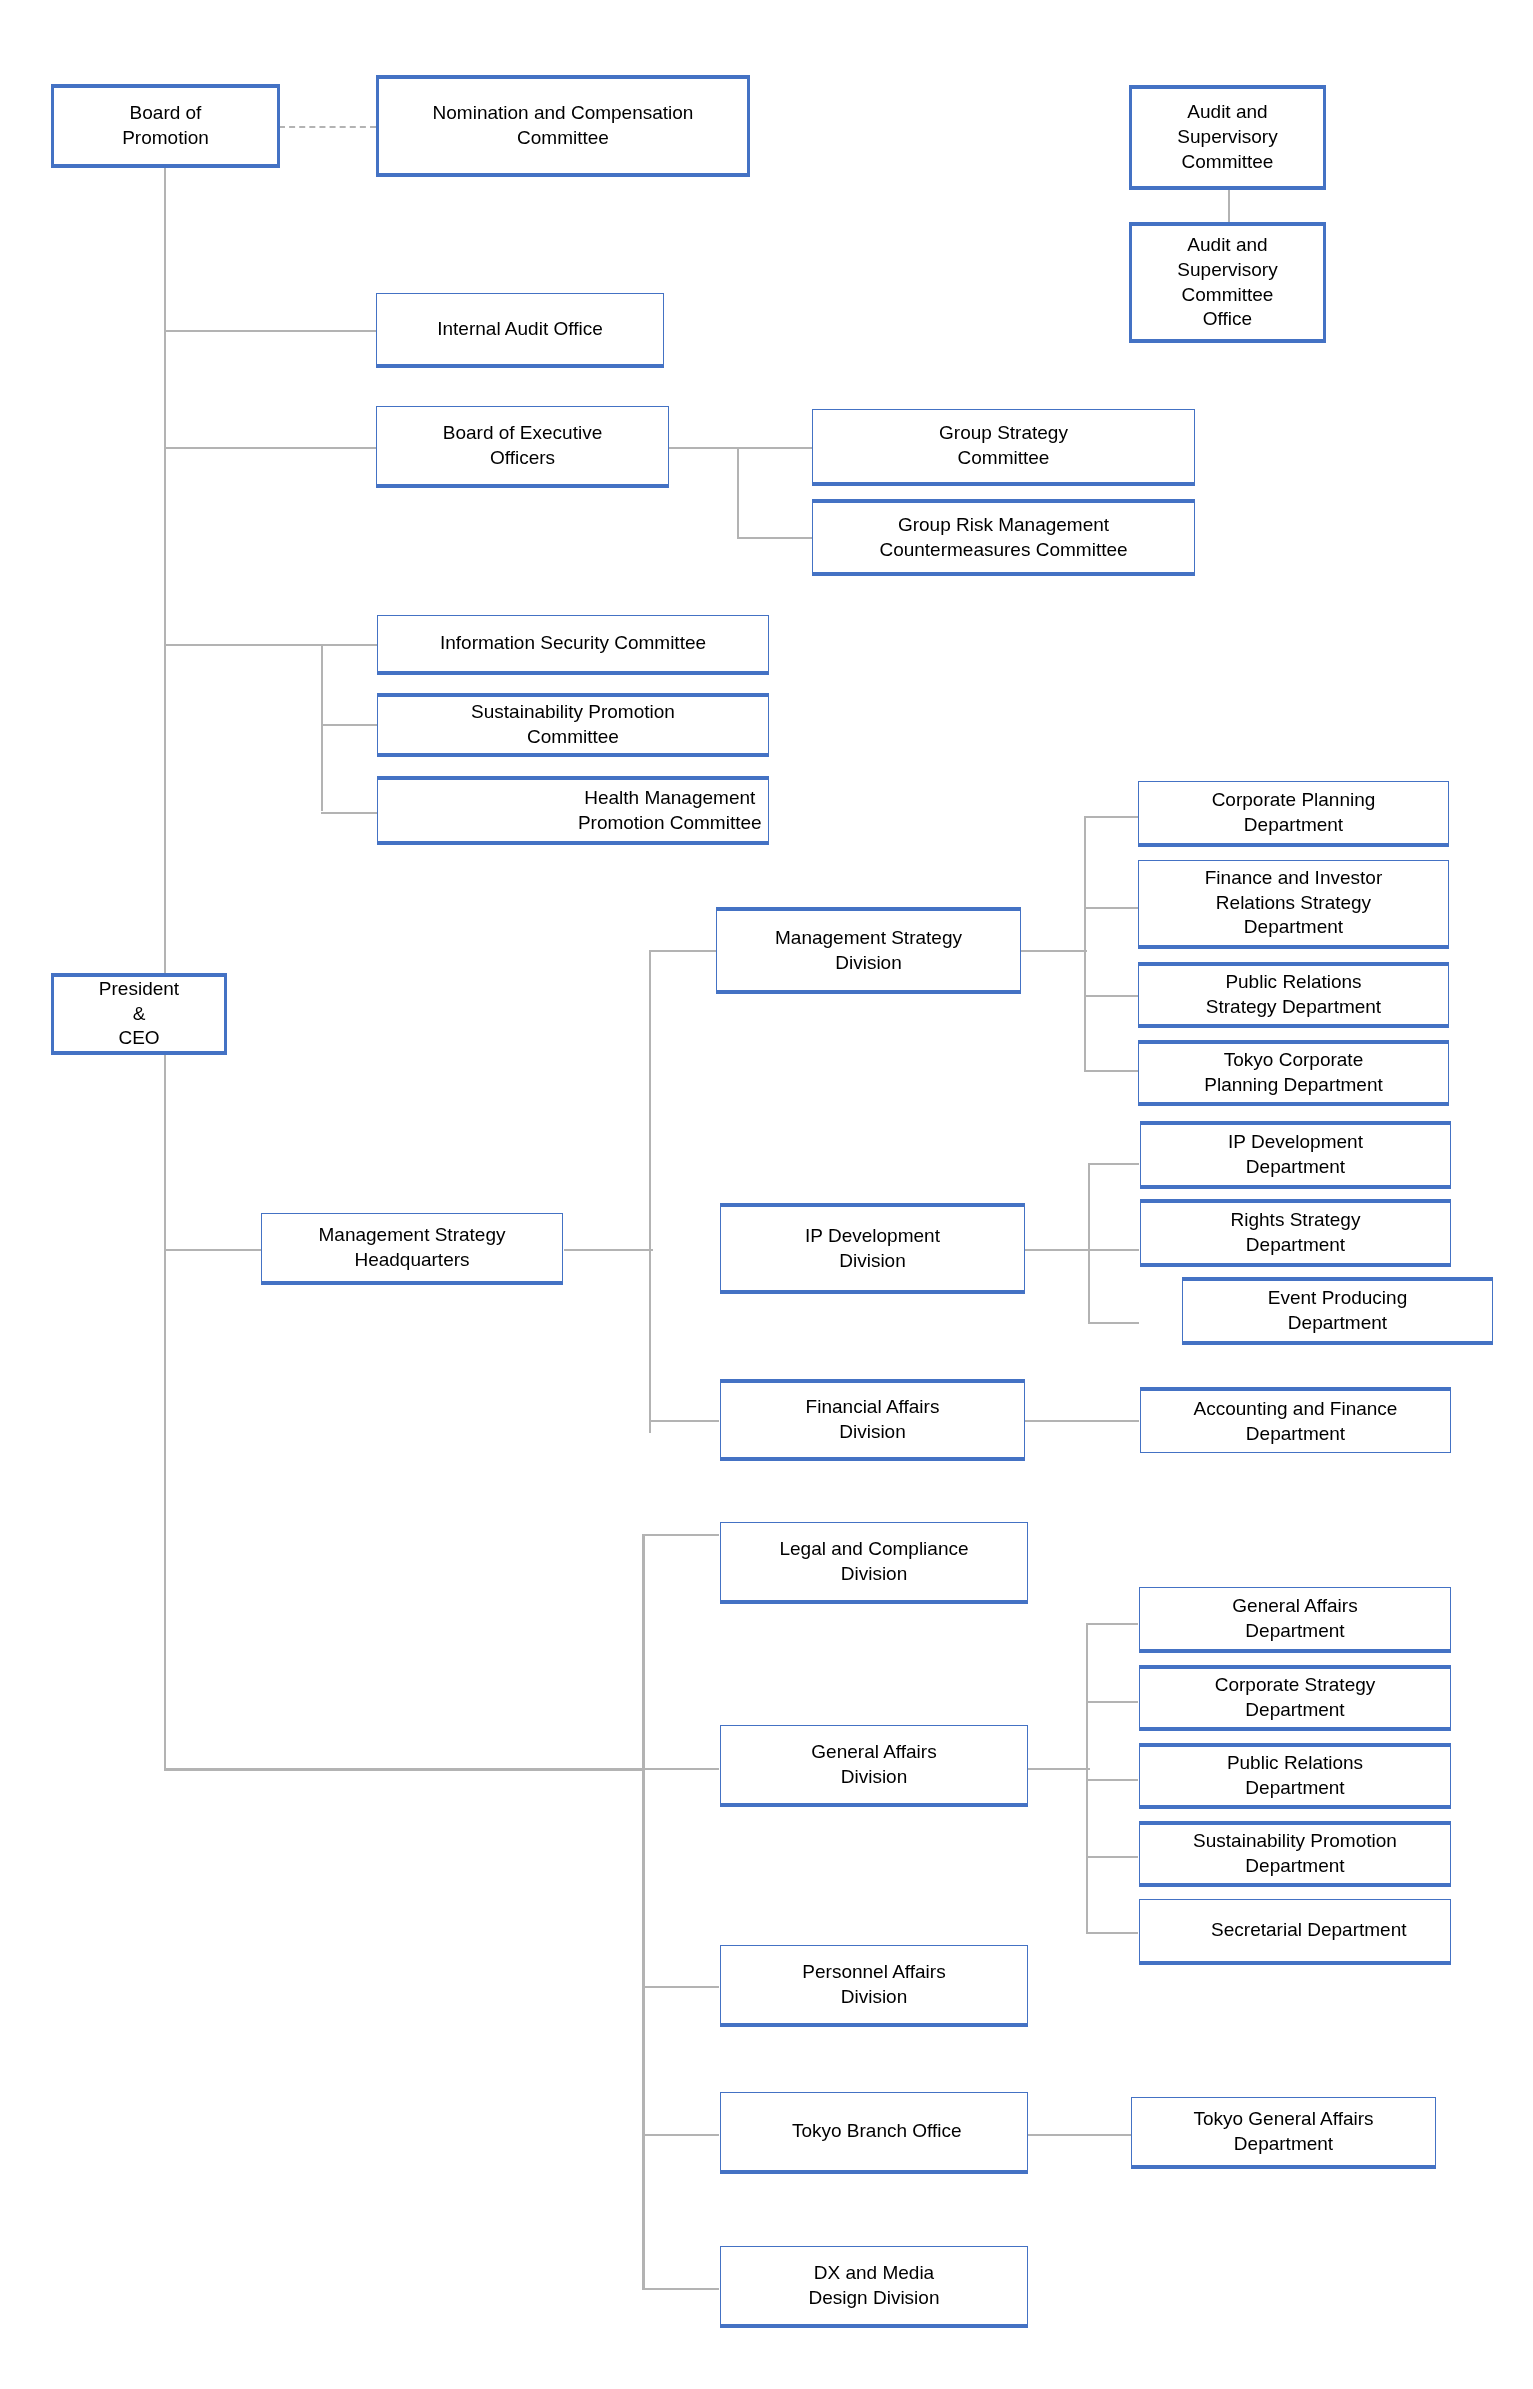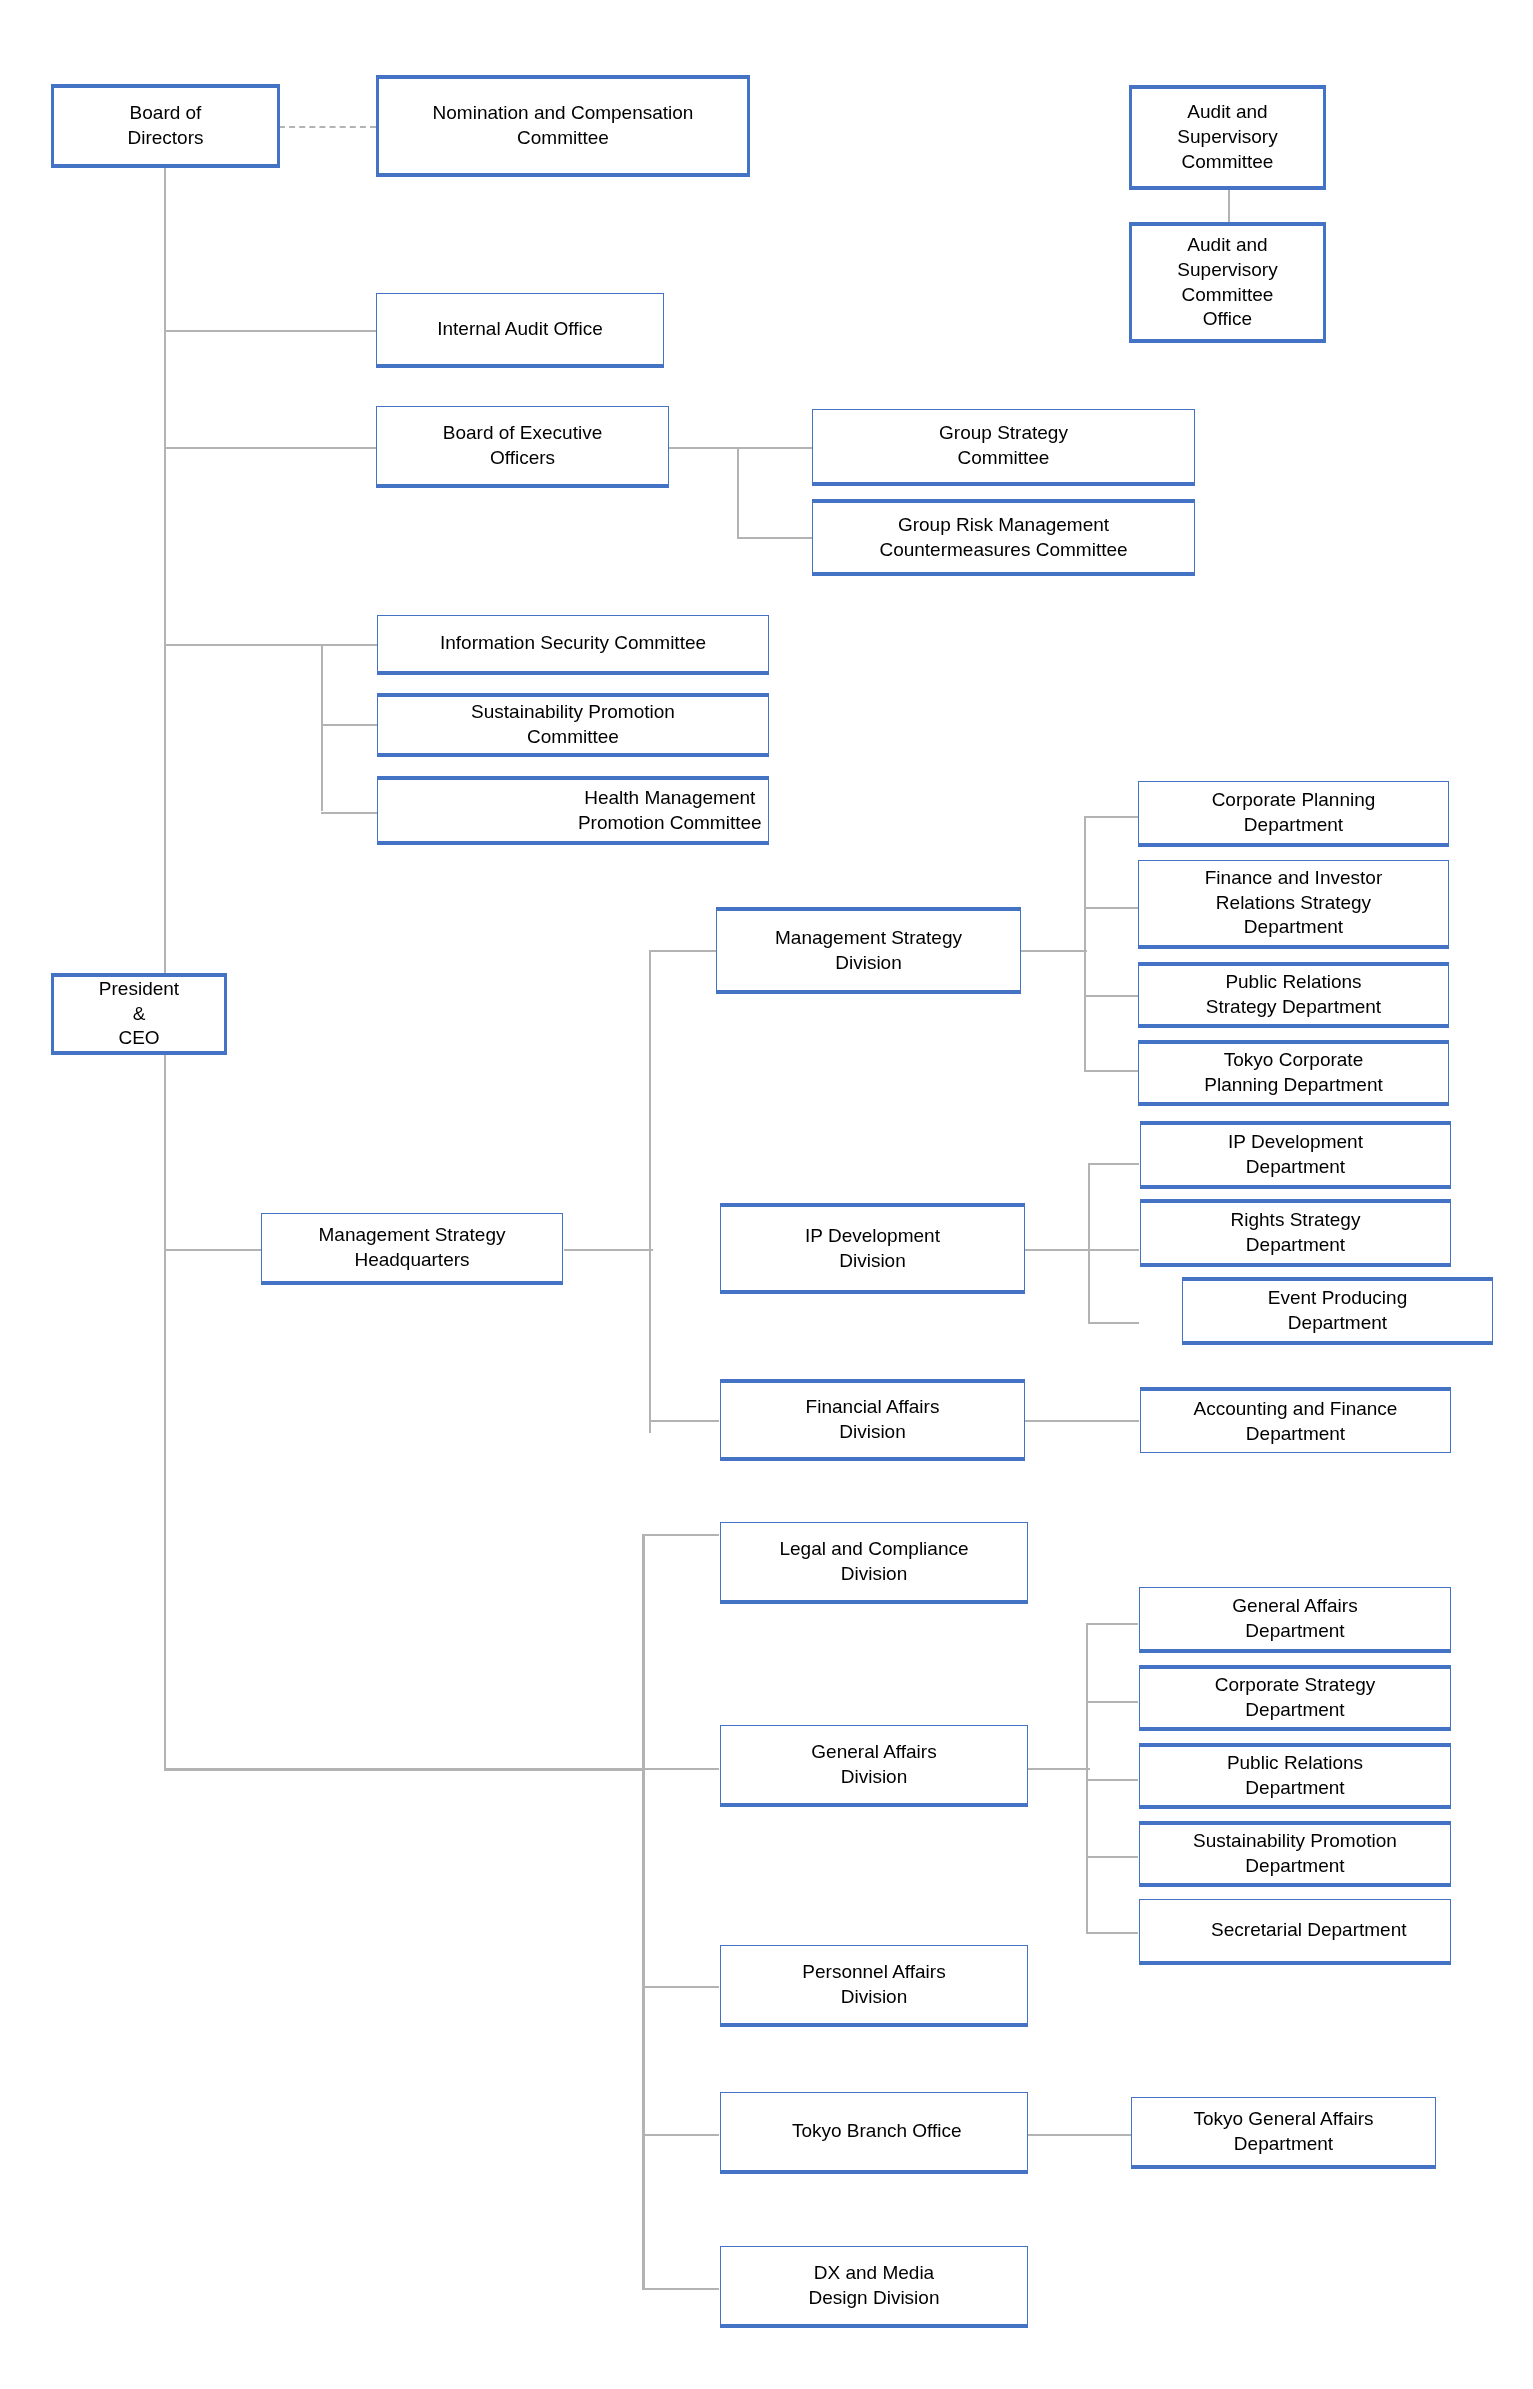--- a/index.html
+++ b/index.html
@@ -120,21 +120,21 @@
   <div class="ln thin h" style="left:1086px; top:1623px; width:52px;"></div>
   <div class="ln thin h" style="left:1086px; top:1701px; width:52px;"></div>
   <div class="ln thin h" style="left:1086px; top:1779px; width:52px;"></div>
   <div class="ln thin h" style="left:1086px; top:1856px; width:52px;"></div>
   <div class="ln thin h" style="left:1086px; top:1932px; width:52px;"></div>
 
   <div class="ln thin h" style="left:1022px; top:2134px; width:109px;"></div>
 
   <div class="box b-top-bot heavy" style="left:51px; top:84px; width:229px; height:84px;">
     <span>Board of
-Directors</span>
+Promotion</span>
   </div>
 
   <div class="box b-top-bot heavy" style="left:376px; top:75px; width:374px; height:102px;">
     <span>Nomination and Compensation
 Committee</span>
   </div>
 
   <div class="box b-top-bot heavy" style="left:1129px; top:85px; width:197px; height:105px;">
     <span>Audit and
 Supervisory

